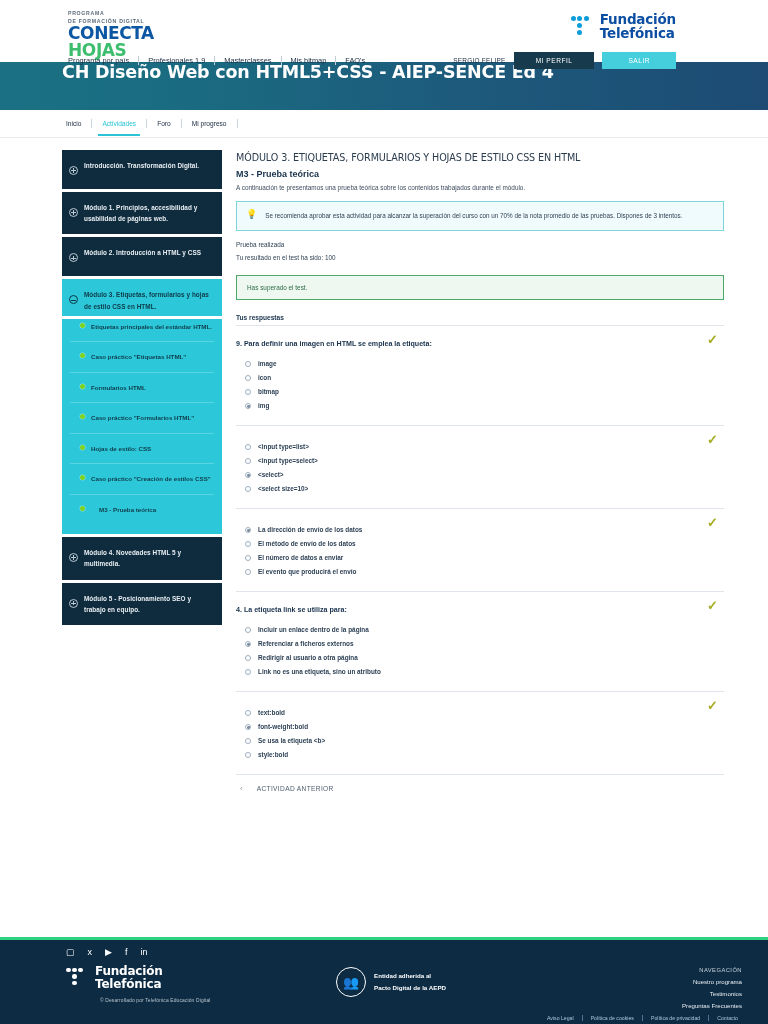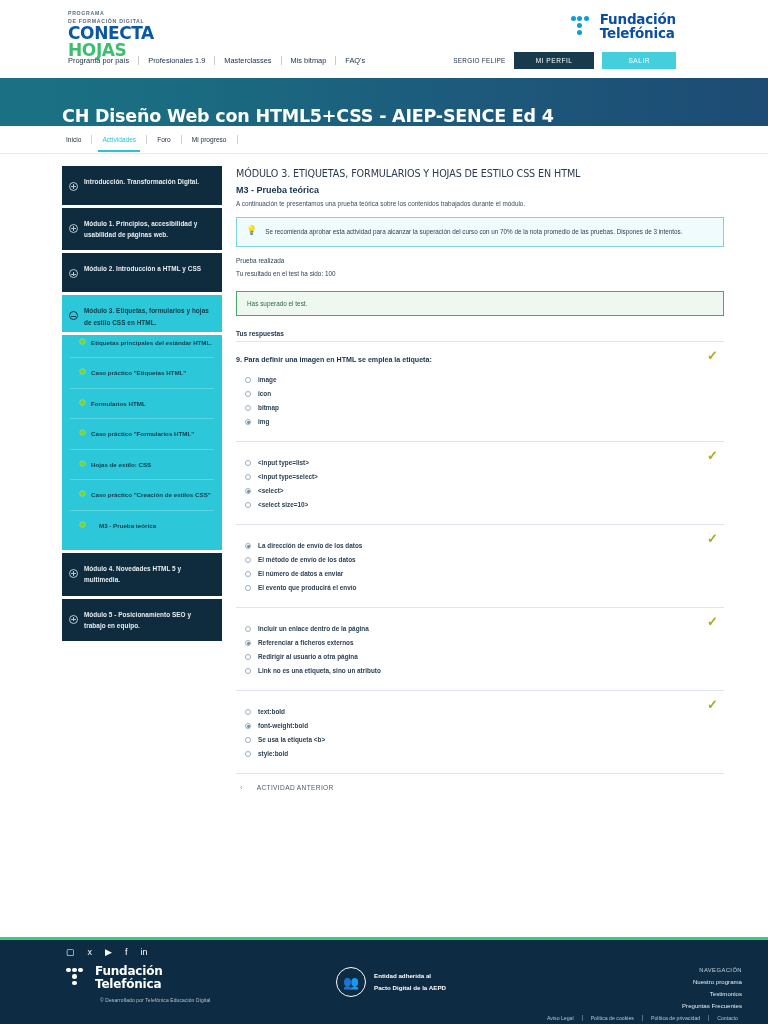--- a/index.html
+++ b/index.html
@@ -5,21 +5,21 @@
   * { box-sizing: border-box; margin: 0; padding: 0; }
   html, body {
     width: 768px; height: 1024px;
     font-family: "Liberation Sans", sans-serif;
     background: #ffffff;
     overflow: hidden;
   }
   .page { width: 768px; height: 1024px; position: relative; background: #fff; }
 
   
-  .topbar { height: 78px; background: #fff; position: relative; padding: 0 0 0 0; }
+  .topbar { height: 62px; background: #fff; position: relative; padding: 0 0 0 0; }
   .brand { position: absolute; left: 68px; top: 10px; }
   .brand-pre { font-size: 5.2px; letter-spacing: .7px; color: #5b6b7c; font-weight: bold; line-height: 1.45; }
   .brand-conecta { font-size: 17px; font-weight: bold; color: #0b57a4; letter-spacing: -0.4px; line-height: 1.02; font-family: "DejaVu Sans", sans-serif; }
   .brand-empleo { font-size: 17px; font-weight: bold; color: #3dbd6e; letter-spacing: -0.4px; line-height: 1.02; font-family: "DejaVu Sans", sans-serif; }
   .topnav { position: absolute; left: 68px; top: 56px; display: flex; align-items: center; gap: 0; }
   .topnav a { font-size: 7.4px; color: #1a2c42; text-decoration: none; padding: 0 9px; white-space: nowrap; }
   .topnav a:first-child { padding-left: 0; }
   .topnav .sep { width: 1px; height: 9px; background: #c3ccd4; }
 
   .ft-logo { position: absolute; right: 92px; top: 12px; display: flex; align-items: center; gap: 7px; }
@@ -30,21 +30,21 @@
 
   .userbar { position: absolute; right: 92px; top: 52px; display: flex; align-items: center; gap: 8px; }
   .username { font-size: 6.4px; color: #1a2c42; letter-spacing: .3px; }
   .btn-perfil { background: #173a4d; color: #fff; font-size: 6.6px; letter-spacing: .5px; padding: 5px 22px; border: none; }
   .btn-salir { background: #45cfdc; color: #fff; font-size: 6.6px; letter-spacing: .5px; padding: 5px 26px; border: none; }
 
   
   .banner {
     height: 48px;
     background: linear-gradient(90deg, #1b7183 0%, #1a6b81 25%, #1d5a7c 60%, #1d4b73 100%);
-    display: flex; align-items: flex-end;
+    display: flex; align-items: flex-start;
   }
   .banner h1 { color: #fff; font-size: 17.5px; font-weight: bold; padding-left: 62px; letter-spacing: -.2px; font-family: "DejaVu Sans", sans-serif; }
 
   
   .tabs { height: 28px; display: flex; align-items: center; padding-left: 66px; background: #fff; border-bottom: 1px solid #e8ecef; }
   .tab { font-size: 6.6px; color: #1a2c42; padding: 0 10px; position: relative; height: 18px; display: flex; align-items: center; }
   .tab:first-child { padding-left: 0; }
   .tab.active { color: #2bc4d6; }
   .tab.active::after { content: ""; position: absolute; left: 6px; right: 6px; bottom: -3px; height: 1.6px; background: #2bc4d6; }
   .tabsep { width: 1px; height: 9px; background: #cdd5dc; }
@@ -326,20 +326,21 @@
             <span class="olabel">El número de datos a enviar</span>
           </div>
         <div class="opt">
             <span class="radio"></span>
             <span class="olabel">El evento que producirá el envío</span>
           </div>
       </div>
 
       <div class="q">
         <span class="check">✓</span>
+        <div class="qtext">4. La etiqueta link se utiliza para:</div>
         <div class="opt">
             <span class="radio"></span>
             <span class="olabel">Incluir un enlace dentro de la página</span>
           </div>
         <div class="opt">
             <span class="radio sel"></span>
             <span class="olabel">Referenciar a ficheros externos</span>
           </div>
         <div class="opt">
             <span class="radio"></span>

